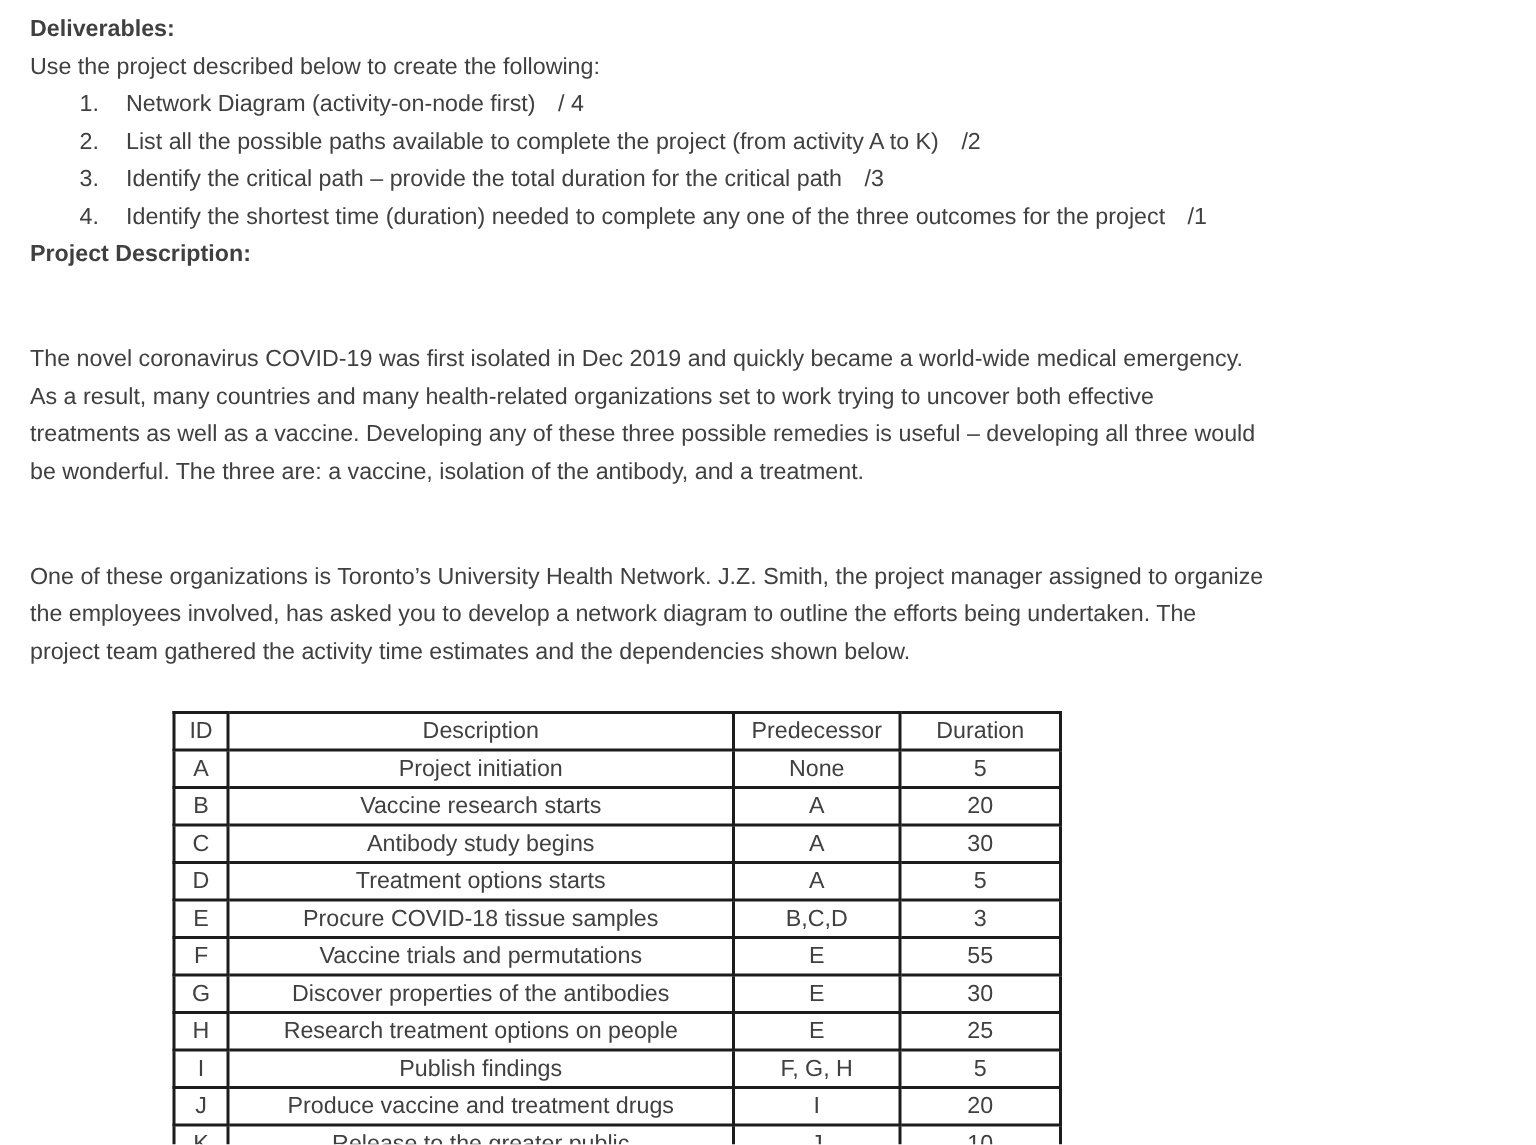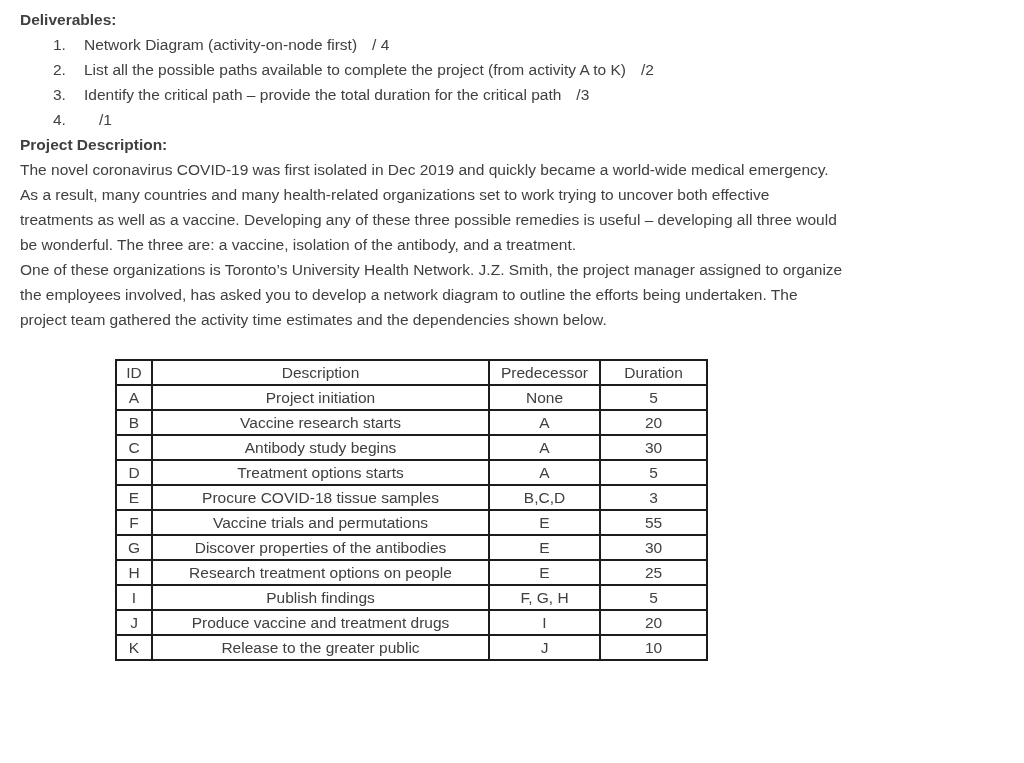--- a/index.html
+++ b/index.html
@@ -17,21 +17,21 @@
     overflow: hidden;
   }
   .heading { font-weight: bold; }
   .intro-line { }
   .num-list { margin: 0; padding: 0; list-style: none; }
   .num-list li { display: flex; padding-left: 33px; }
   .num-list .num { width: 31px; flex: 0 0 31px; }
   .num-list .txt { white-space: nowrap; }
   .num-list .mark { margin-left: 15px; white-space: nowrap; }
   .section-heading { font-weight: bold; }
-  .para { white-space: pre-line; }
+  .para { white-space: pre-line; margin-top: 45px; }
   .para + .para { }
   table.activity {
     margin: 27px 0 0 95px;
     border-collapse: collapse;
     table-layout: fixed;
     width: 591px;
     font-size: 15.5px;
   }
   table.activity th,
   table.activity td {
@@ -49,39 +49,41 @@
   col.c-desc { width: 337px; }
   col.c-pred { width: 111px; }
   col.c-dur { width: 107px; }
 </style>
 </head>
 <body>
 
 <div class="page">
 
   <div class="heading">Deliverables:</div>
+  <div class="intro-line">Use the project described below to create the following:</div>
 
   <ol class="num-list">
     <li>
       <span class="num">1.</span>
       <span class="txt">Network Diagram (activity-on-node first)</span>
       <span class="mark">/ 4</span>
     </li>
     <li>
       <span class="num">2.</span>
       <span class="txt">List all the possible paths available to complete the project (from activity A to K)</span>
       <span class="mark">/2</span>
     </li>
     <li>
       <span class="num">3.</span>
       <span class="txt">Identify the critical path – provide the total duration for the critical path</span>
       <span class="mark">/3</span>
     </li>
     <li>
       <span class="num">4.</span>
+      <span class="txt">Identify the shortest time (duration) needed to complete any one of the three outcomes for the project</span>
       <span class="mark">/1</span>
     </li>
   </ol>
 
   <div class="section-heading">Project Description:</div>
   <div class="para">The novel coronavirus COVID-19 was first isolated in Dec 2019 and quickly became a world-wide medical emergency.
 As a result, many countries and many health-related organizations set to work trying to uncover both effective
 treatments as well as a vaccine. Developing any of these three possible remedies is useful – developing all three would
 be wonderful. The three are: a vaccine, isolation of the antibody, and a treatment.</div>
   <div class="para">One of these organizations is Toronto’s University Health Network. J.Z. Smith, the project manager assigned to organize

